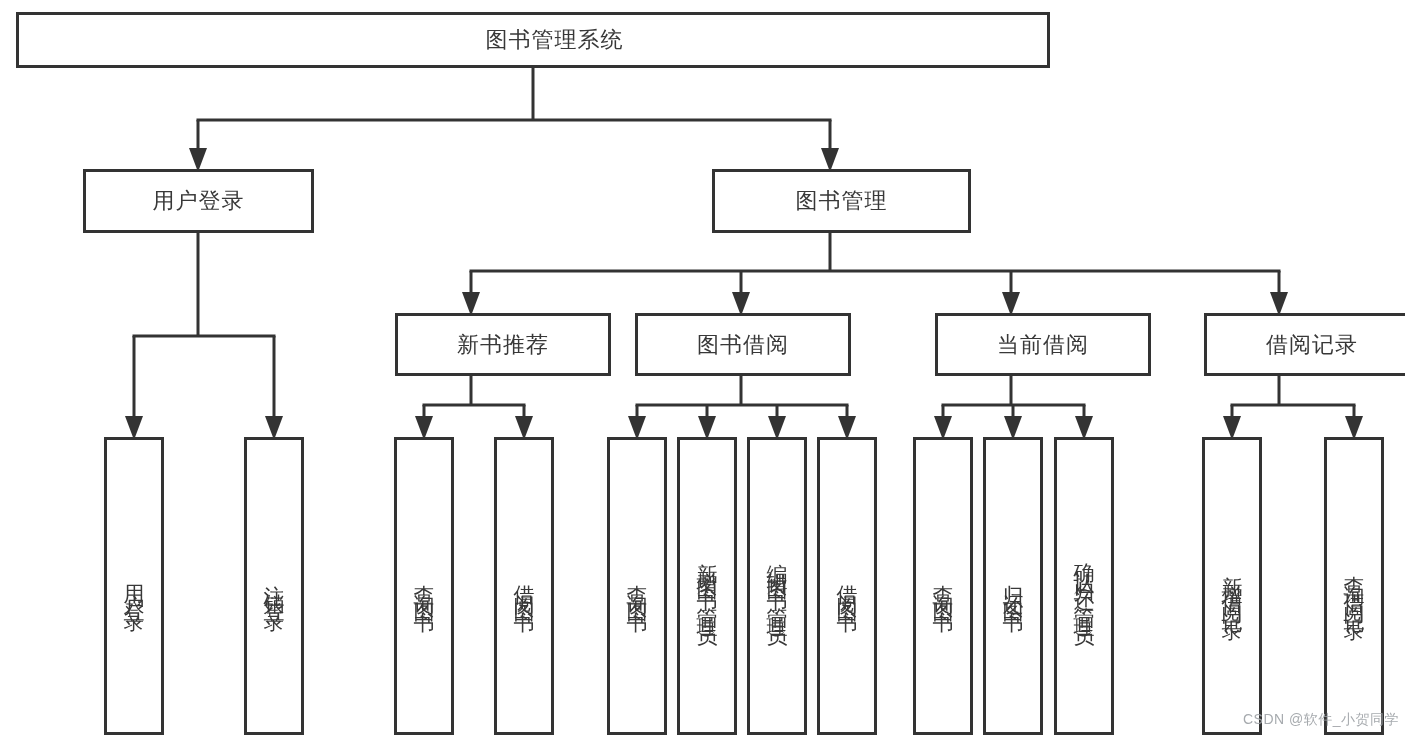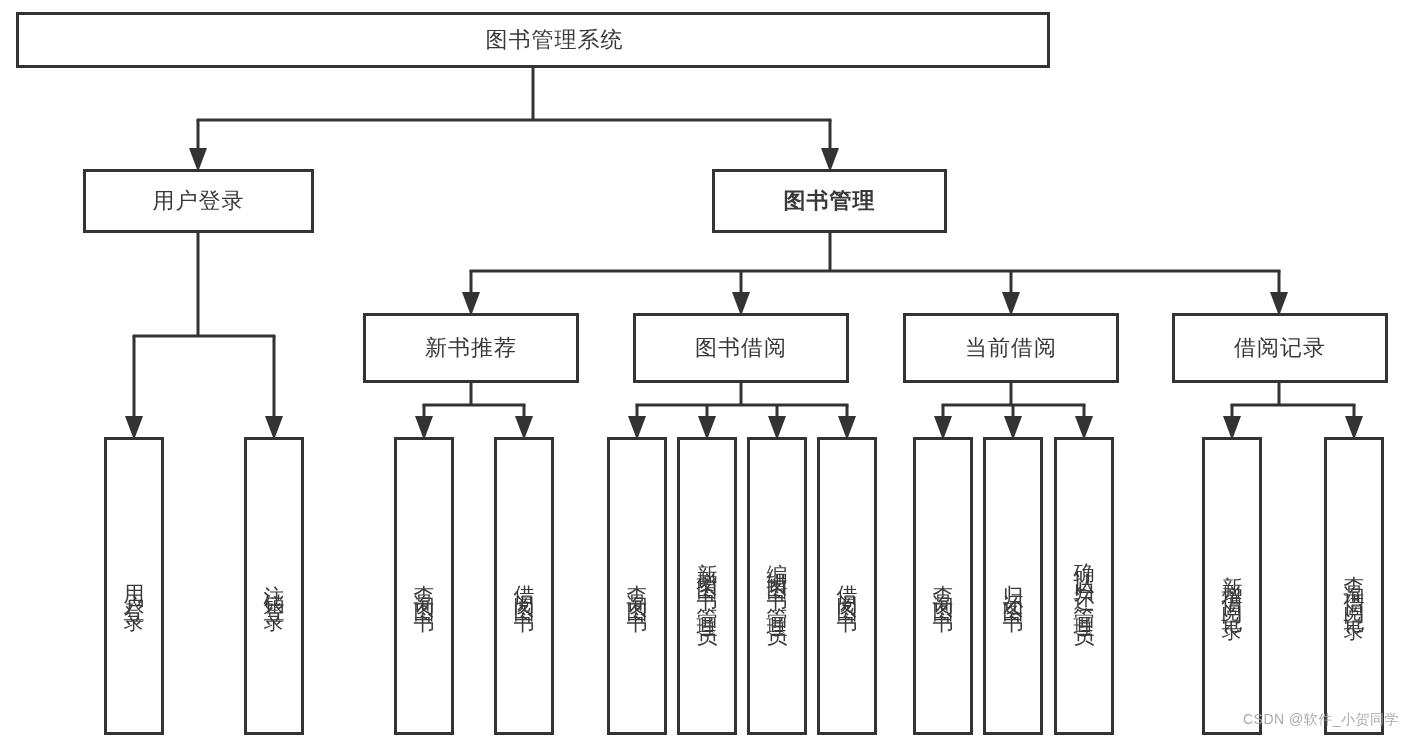--- a/index.html
+++ b/index.html
@@ -34,24 +34,24 @@
     justify-content: center;
     z-index: 2;
     font-size: 22px;
     letter-spacing: 1px;
     color: var(--text);
   }
 
   .root   { left: 16px;  top: 12px;  width: 1034px; height: 56px; padding-left: 43px; }
   .mid    { top: 169px; height: 64px; }
   .mid.user-login      { left: 83px;  width: 231px; }
-  .mid.book-management { left: 712px; width: 235px; font-weight: bold; }
-  .branch { top: 313px; width: 216px; height: 70px; }
+  .mid.book-management { left: 712px; width: 259px; }
+  .branch { top: 313px; width: 216px; height: 63px; margin-left: 32px; }
   .branch.b1 { left: 363px; }
-  .branch.b2 { left: 633px; font-family: Liberation Mono, monospace; }
+  .branch.b2 { left: 603px; font-family: Liberation Mono, monospace; }
   .branch.b3 { left: 903px; }
   .branch.b4 { left: 1172px; text-align: right; }
 
   .leaf {
     position: absolute;
     top: 437px;
     width: 60px;
     height: 298px;
     background: var(--background);
     border: 3px solid var(--border);

